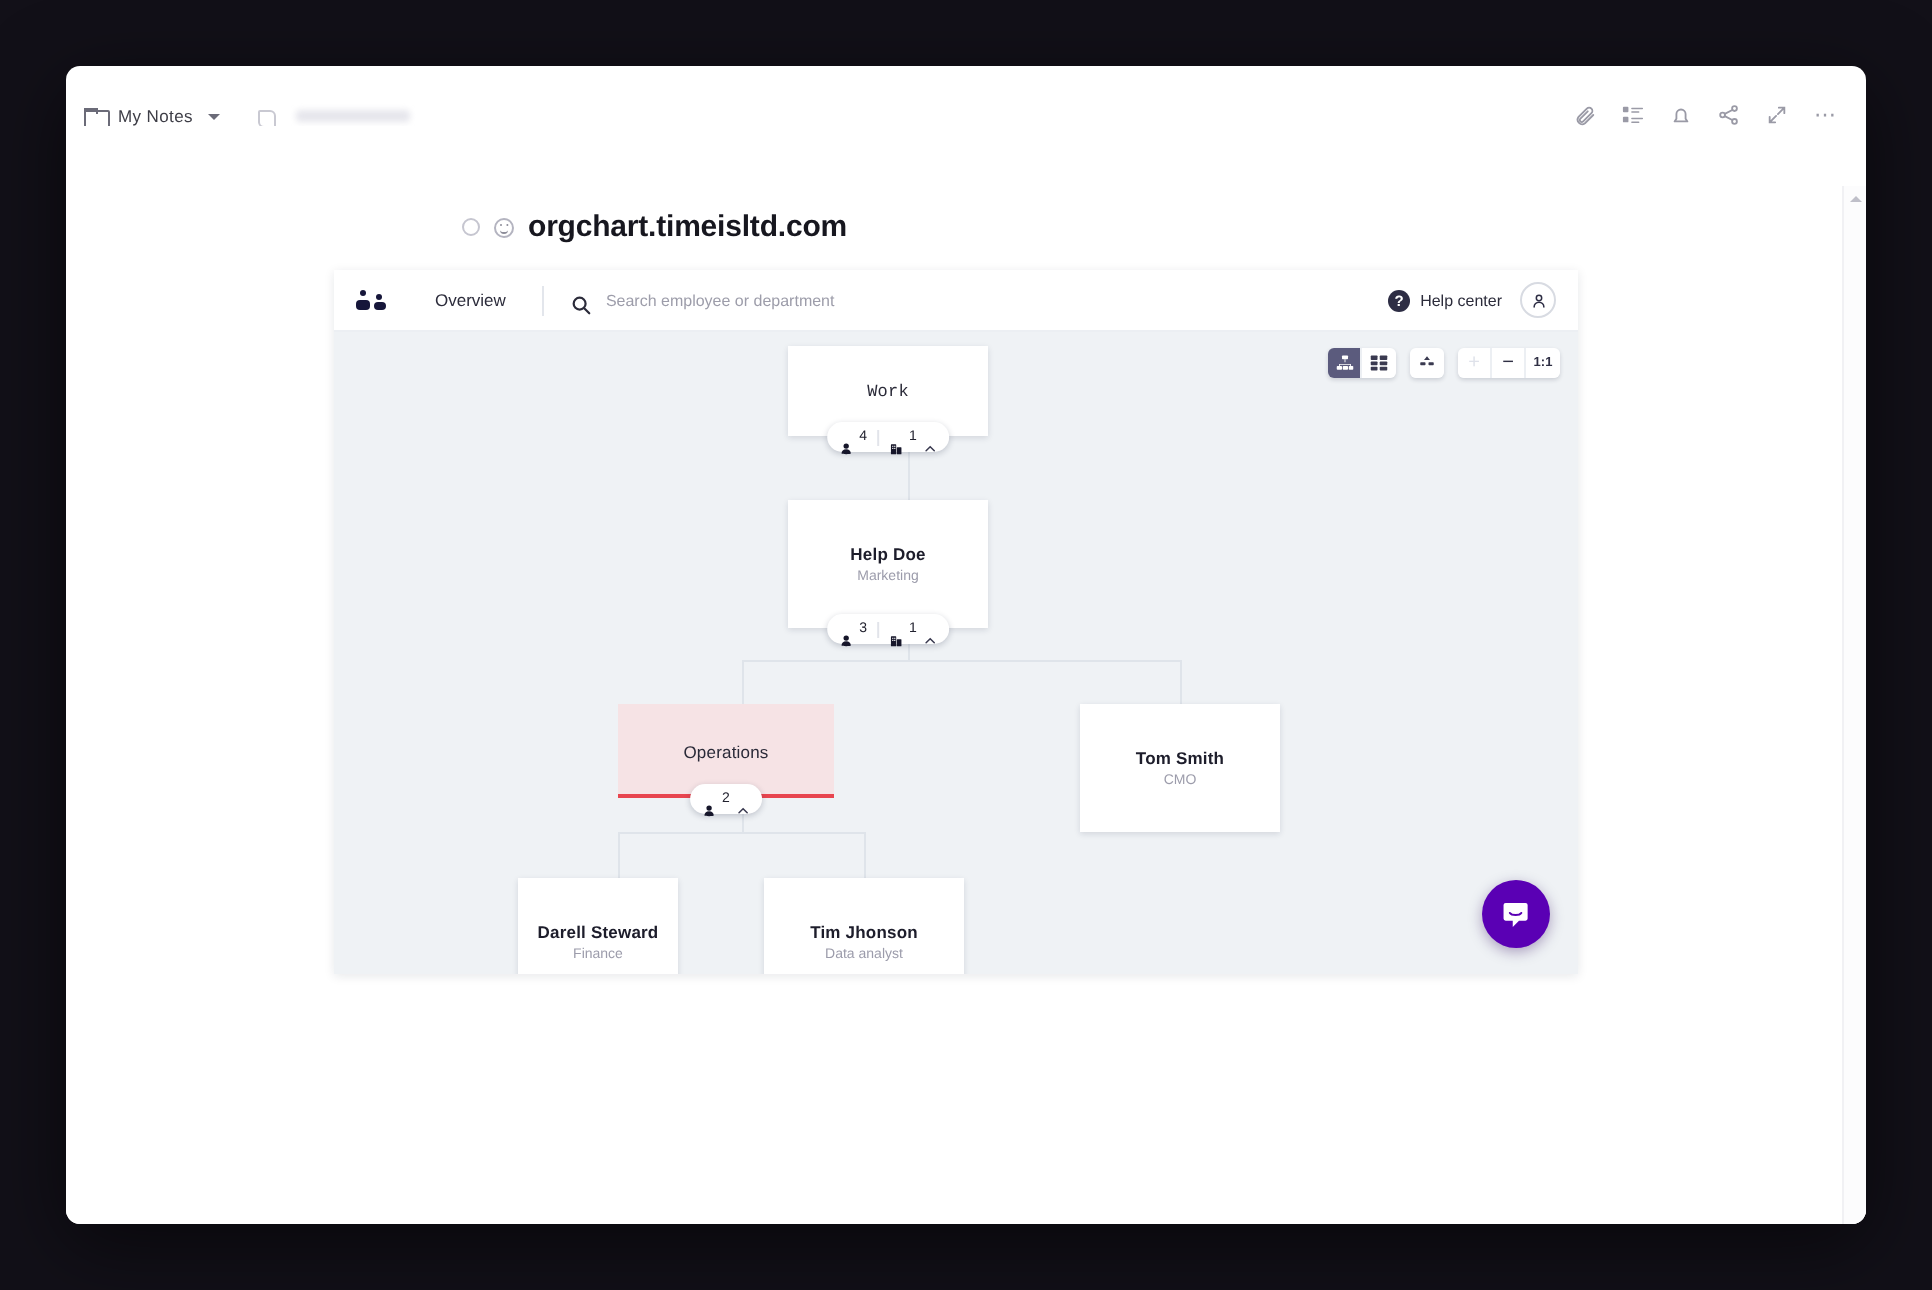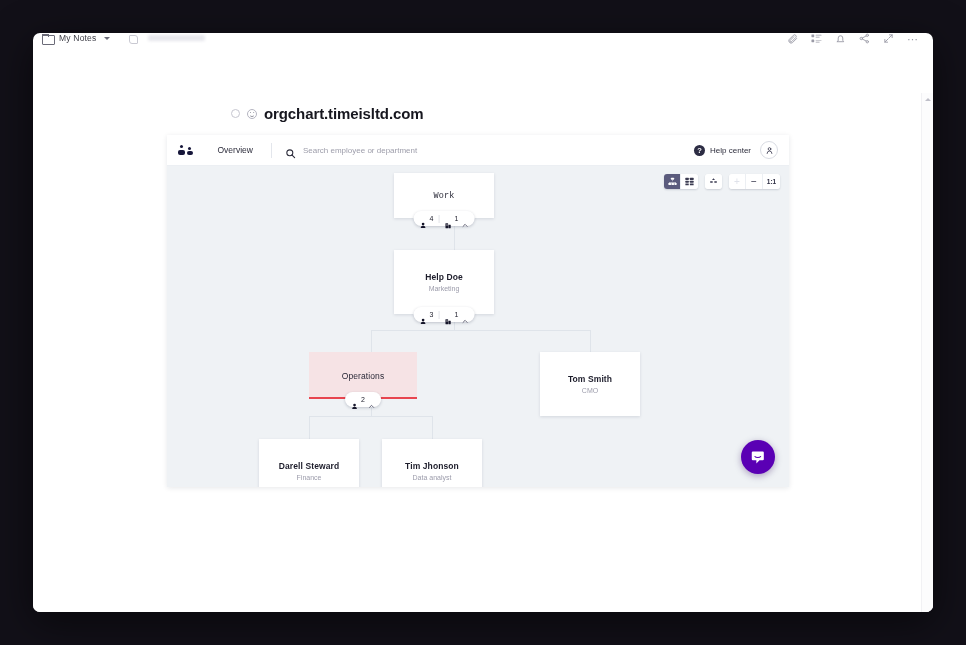--- a/index.html
+++ b/index.html
@@ -17,21 +17,21 @@
     width: 900px; height: 579px;
     background: #ffffff;
     border-radius: 7px;
     box-shadow: 0 10px 40px rgba(0,0,0,.55);
     overflow: hidden;
   }
 
   
   .notesbar {
     position: absolute; left: 0; top: 0; width: 900px; height: 30px;
-    display: flex; align-items: flex-start;
+    display: flex; align-items: flex-end;
   }
   .notes-left { display: flex; align-items: center; gap: 6px; padding-left: 9px; }
   .folder-ico { width: 11px; height: 9px; position: relative; }
   .folder-ico:before {
     content: ""; position: absolute; left: 0; top: 1px; width: 11px; height: 8px;
     border: 1px solid #6b6b78; border-radius: 1px;
   }
   .folder-ico:after {
     content: ""; position: absolute; left: 0; top: 0px; width: 5px; height: 2px;
     border-top: 1px solid #6b6b78; border-left: 1px solid #6b6b78; border-right: 1px solid #6b6b78;
@@ -420,21 +420,21 @@
                   </svg>
               </span>
             </span>
           </div>
 
           <div class="node" style="left:373px; top:186px; width:100px; height:64px;">
             <span class="nm">Tom Smith</span>
             <span class="rl">CMO</span>
           </div>
 
-          <div class="node" style="left:92px; top:273px; width:100px; height:64px;">
+          <div class="node" style="left:92px; top:273px; width:80px; height:64px;">
             <span class="nm">Darell Steward</span>
             <span class="rl">Finance</span>
           </div>
 
           <div class="node" style="left:215px; top:273px; width:100px; height:64px;text-align:right;">
             <span class="nm">Tim Jhonson</span>
             <span class="rl">Data analyst</span>
           </div>
 
           <div class="chat-launcher">

